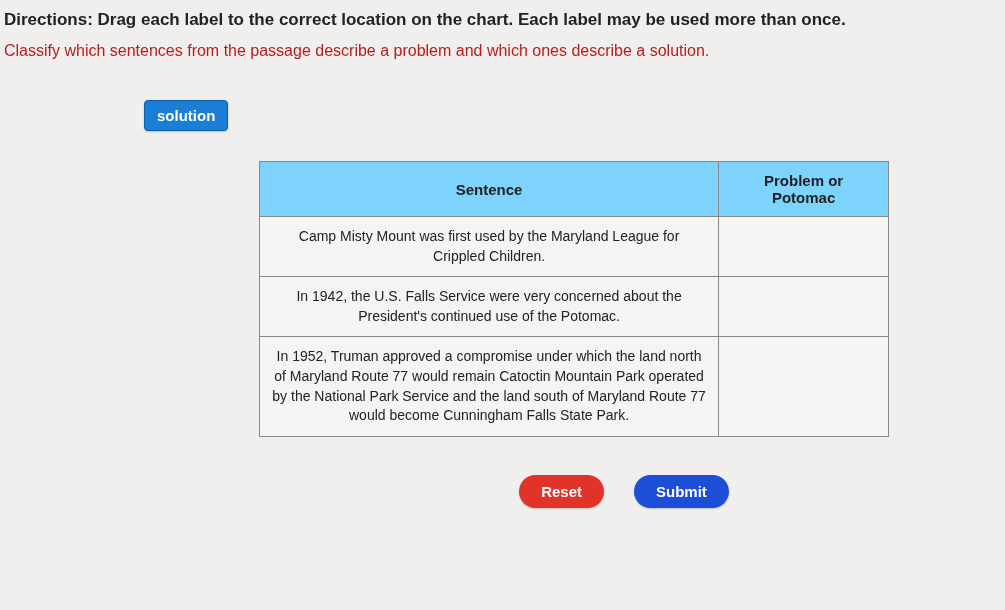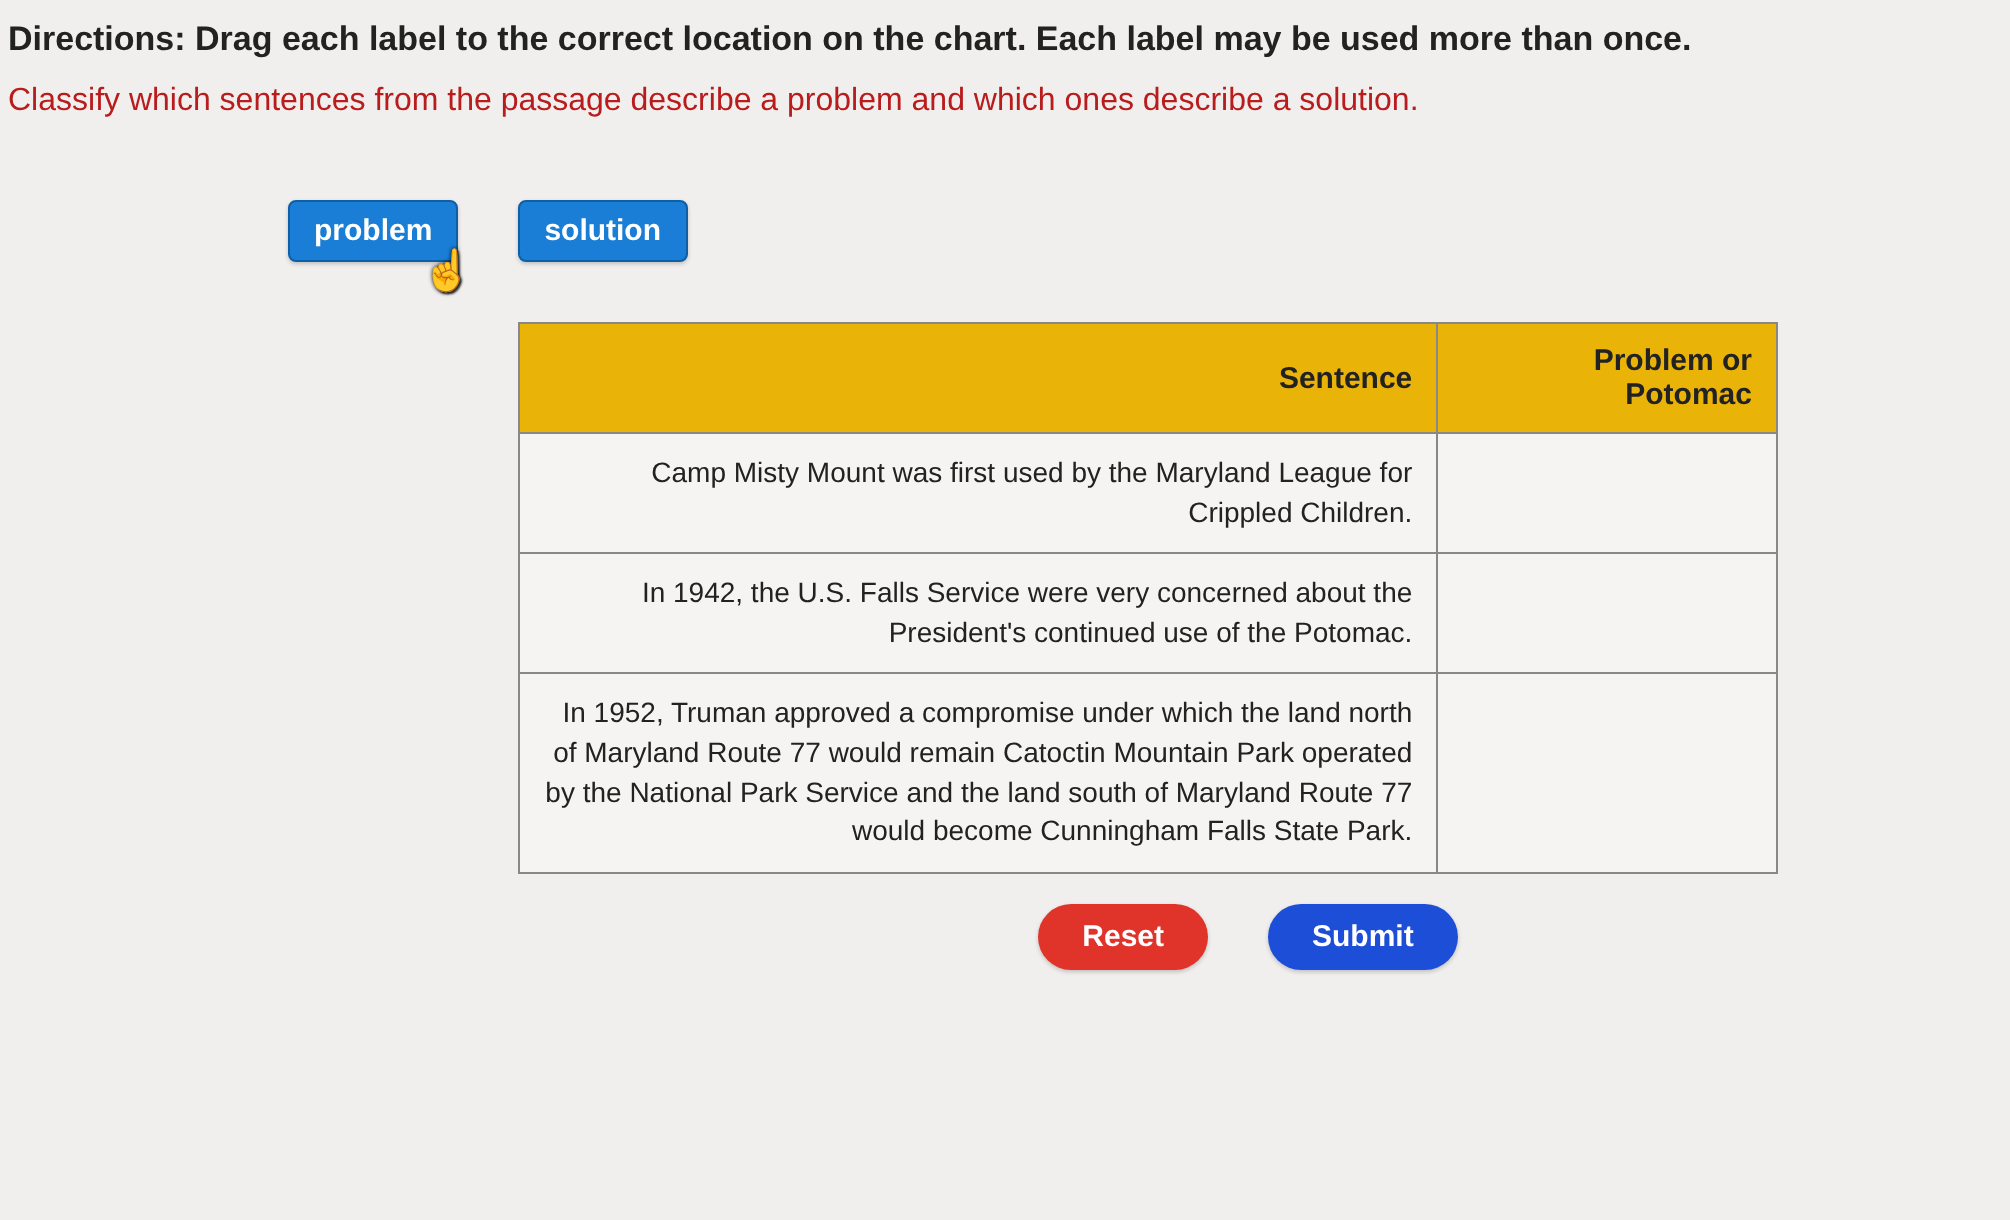--- a/index.html
+++ b/index.html
@@ -64,29 +64,29 @@
       width: 630px;
     }
     table {
       border-collapse: collapse;
       width: 100%;
       background: #f5f4f2;
     }
     th, td {
       border: 1px solid #888;
       padding: 10px 12px;
-      text-align: right;
+      text-align: center;
       vertical-align: middle;
     }
     th {
       font-weight: bold;
-      text-align: right;
+      text-align: center;
       font-size: 15px;
       color: #222;
-      background: #eab308;
+      background: #7dd3fc;
     }
     th.sentence-col {
       width: 73%;
     }
     th.answer-col {
       width: 27%;
     }
     td.sentence-cell {
       font-size: 14px;
       color: #222;
@@ -94,21 +94,21 @@
     }
     td.answer-cell {
       background: #f5f4f2;
     }
     .italic {
     }
     .buttons-row {
       display: flex;
       justify-content: center;
       gap: 30px;
-      margin-top: 15px;
+      margin-top: 38px;
       margin-left: 100px;
     }
     .btn {
       padding: 8px 22px;
       border: none;
       border-radius: 18px;
       color: #fff;
       font-size: 15px;
       font-weight: bold;
       cursor: pointer;
@@ -122,24 +122,20 @@
     }
   </style>
 </head>
 <body>
 
 <div class="container">
   <div class="directions">Directions: Drag each label to the correct location on the chart. Each label may be used more than once.</div>
   <div class="question">Classify which sentences from the passage describe a problem and which ones describe a solution.</div>
 
   <div class="labels-row">
-    <div class="drag-label">
-      <span>problem</span>
-      <span class="cursor-hand">☝</span>
-    </div>
     <div class="drag-label">
       <span>solution</span>
     </div>
   </div>
 
   <div class="table-area">
     <table>
       <thead>
         <tr>
           <th class="sentence-col">Sentence</th>

